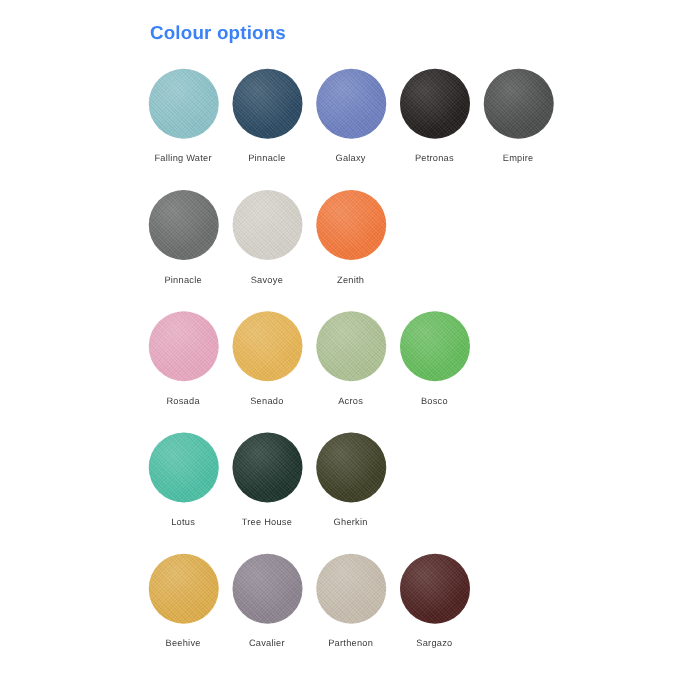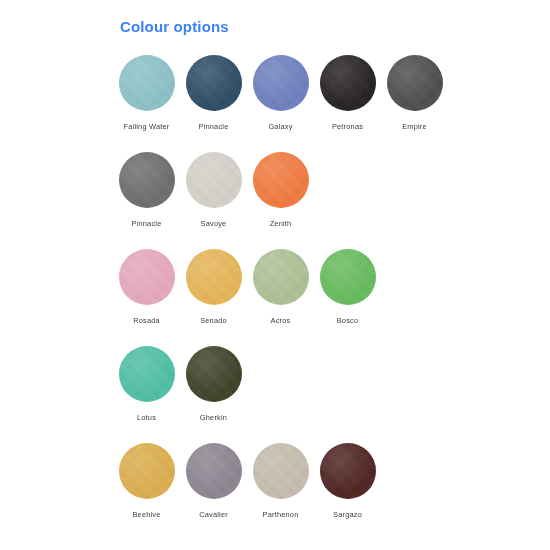--- a/index.html
+++ b/index.html
@@ -151,20 +151,24 @@
           <div class="swatch-disc" style="background: rgb(101, 189, 92);"></div>
           <div class="swatch-label">Bosco</div>
         </div>
       </div>
       <div class="swatch-row">
         <div class="swatch-cell">
           <div class="swatch-disc" style="background: rgb(77, 192, 165);"></div>
           <div class="swatch-label">Lotus</div>
         </div>
         <div class="swatch-cell">
+          <div class="swatch-disc" style="background: rgb(29, 51, 44);"></div>
+          <div class="swatch-label">Tree House</div>
+        </div>
+        <div class="swatch-cell">
           <div class="swatch-disc" style="background: rgb(61, 63, 37);"></div>
           <div class="swatch-label">Gherkin</div>
         </div>
       </div>
       <div class="swatch-row">
         <div class="swatch-cell">
           <div class="swatch-disc" style="background: rgb(223, 174, 76);"></div>
           <div class="swatch-label">Beehive</div>
         </div>
         <div class="swatch-cell">

